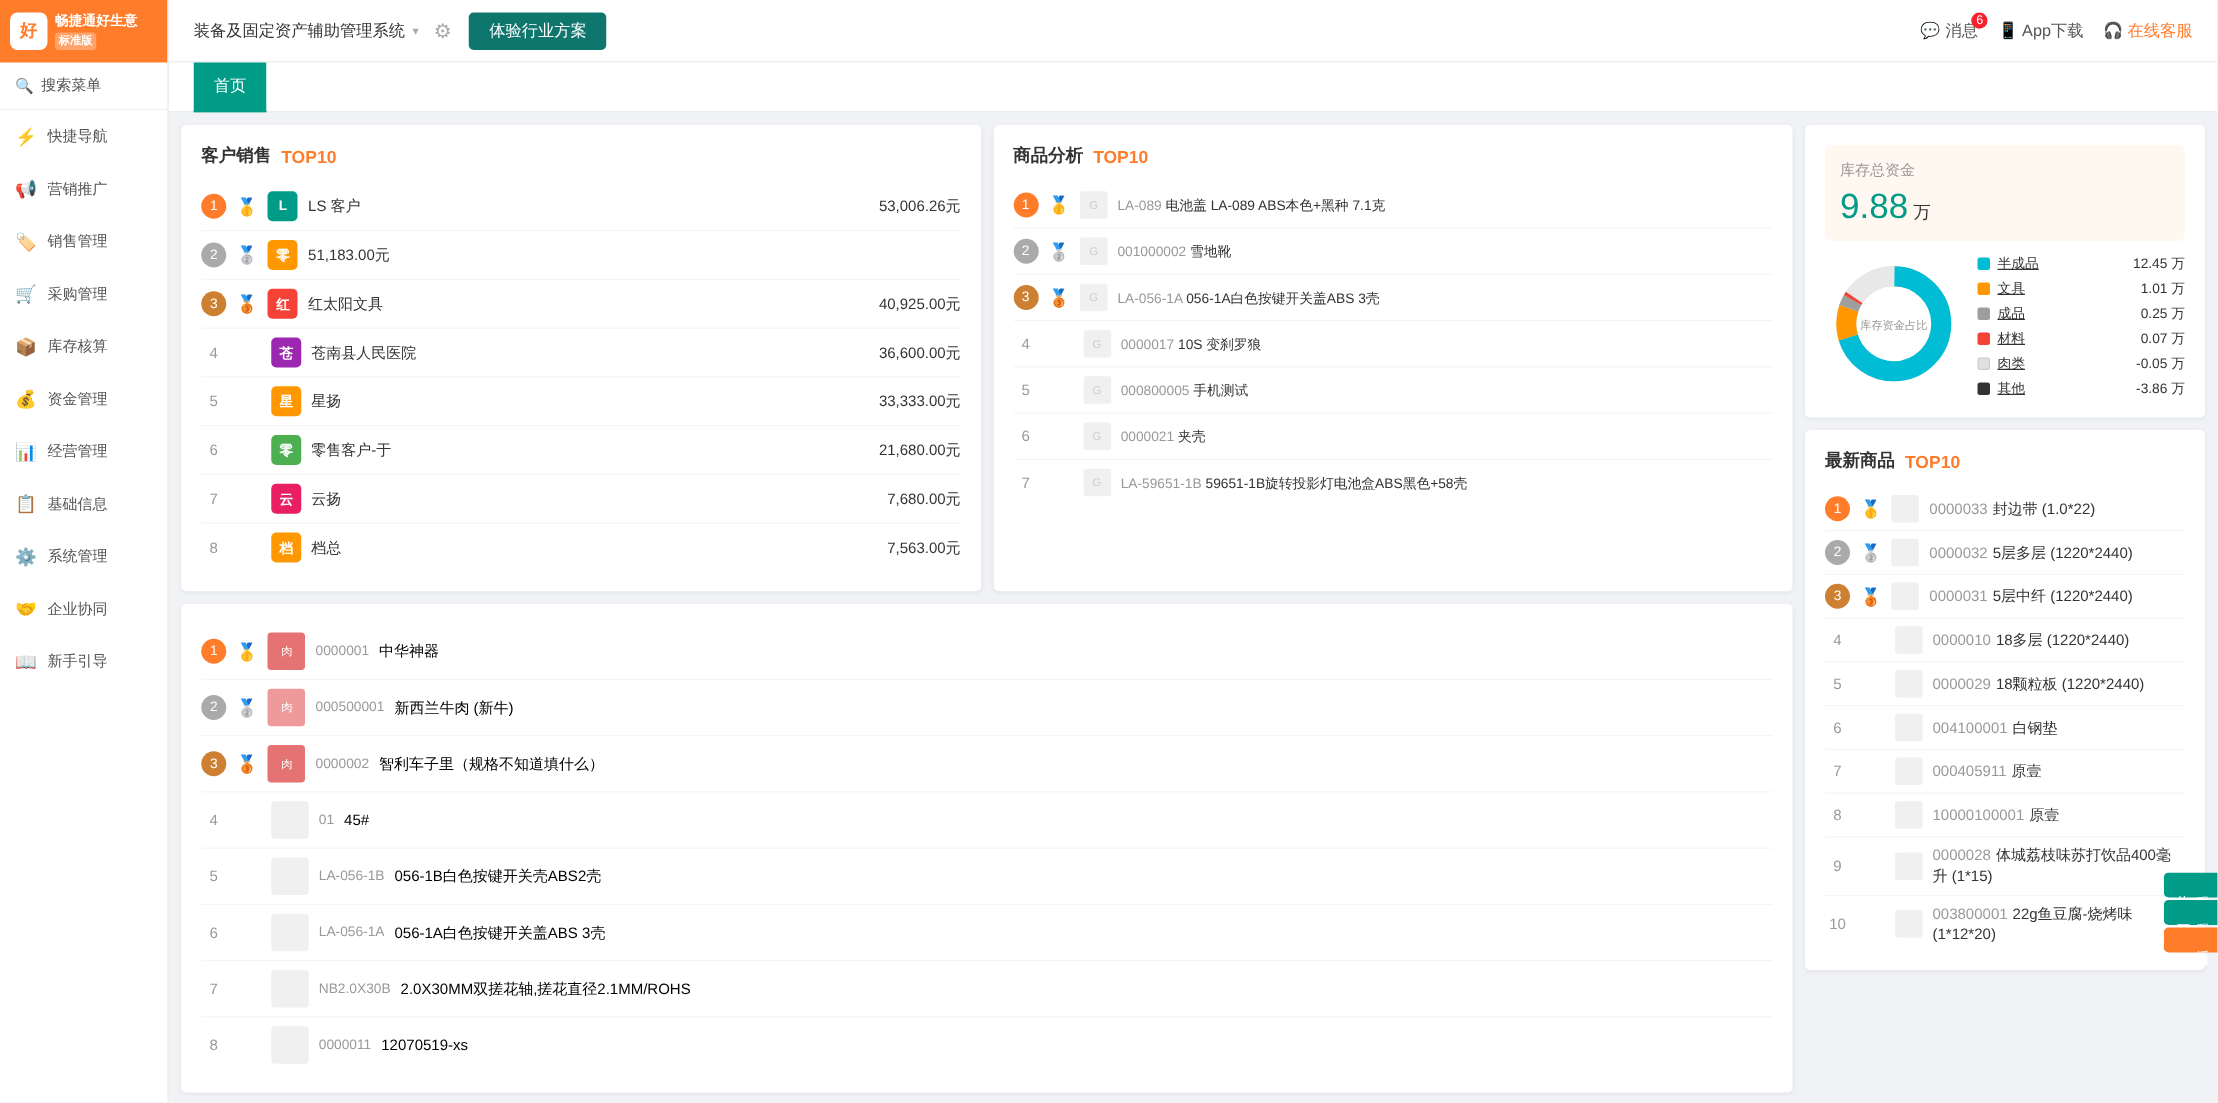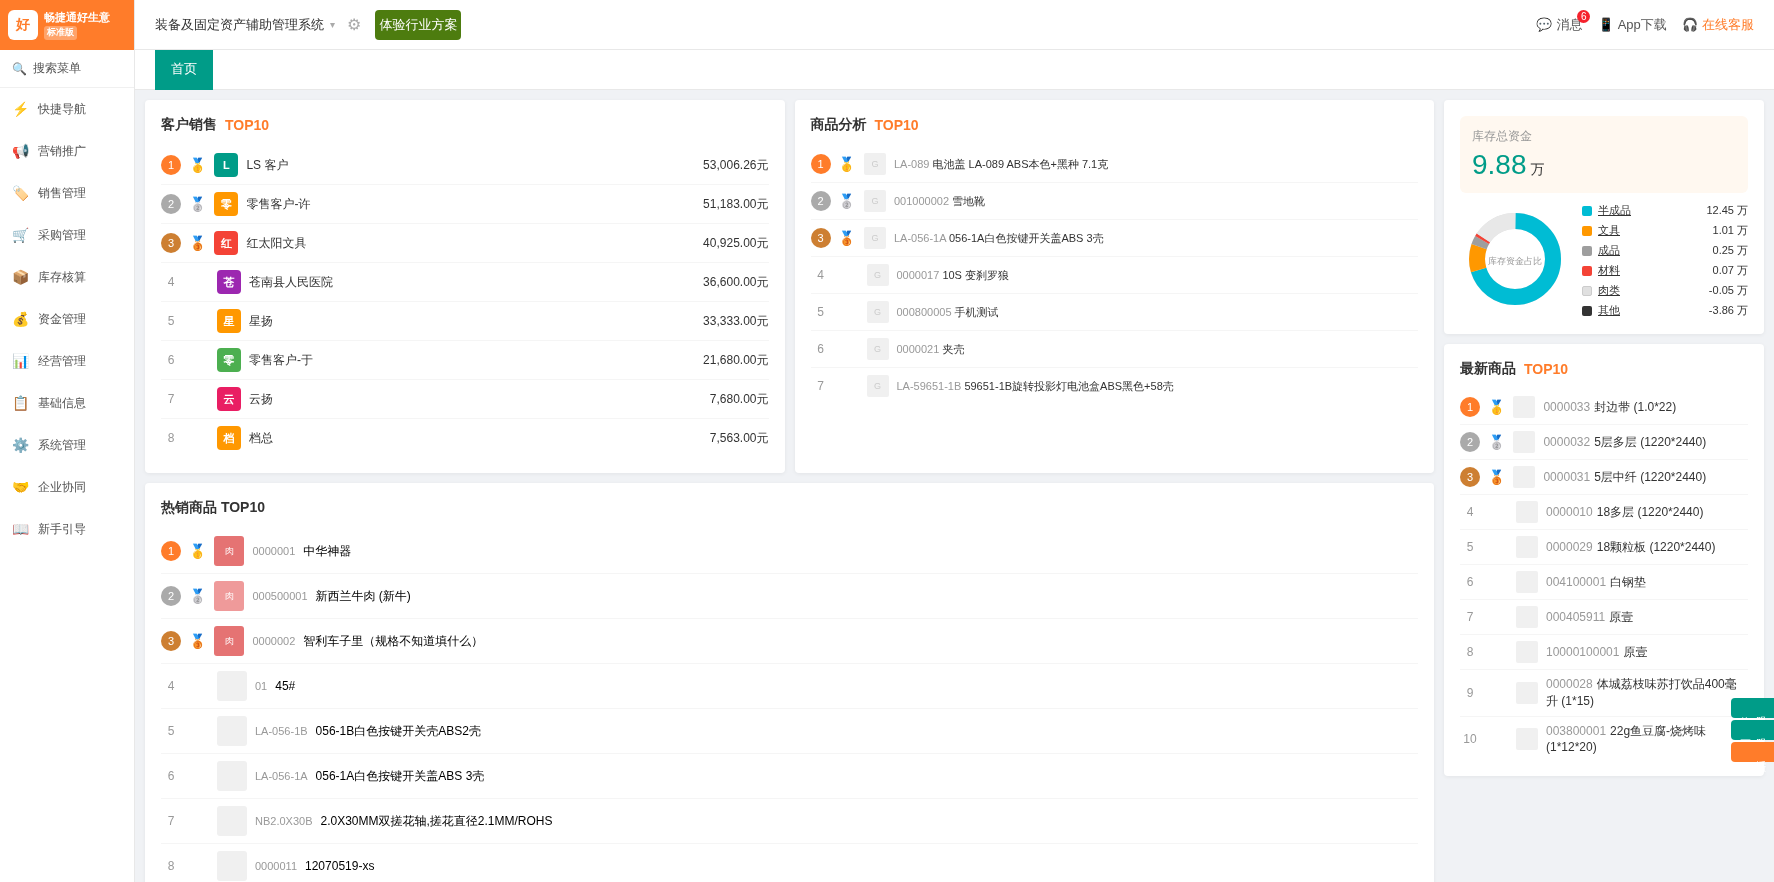--- a/index.html
+++ b/index.html
@@ -67,21 +67,21 @@
       height: 50px;
       gap: 10px;
       flex-shrink: 0;
     }
     .topbar-system-name {
       font-size: 13px; color: #333; display: flex; align-items: center; gap: 6px;
     }
     .topbar-system-name .arrow { color: #aaa; font-size: 10px; }
     .topbar-gear { color: #aaa; cursor: pointer; font-size: 16px; margin-left: 2px; }
     .topbar-try-btn {
-      background: #4d7c0f; color: #fff; border: none; padding: 6px 4px; border-radius: 4px; cursor: pointer; font-size: 13px; margin-left: 4px;
+      background: #0f766e; color: #fff; border: none; padding: 6px 16px; border-radius: 4px; cursor: pointer; font-size: 13px; margin-left: 4px;
     }
     .topbar-right { margin-left: auto; display: flex; align-items: center; gap: 16px; color: #555; font-size: 13px; }
     .topbar-right .notif { position: relative; cursor: pointer; }
     .topbar-right .badge { position: absolute; top: -6px; right: -8px; background: #f5222d; color: #fff; border-radius: 8px; font-size: 10px; padding: 1px 4px; }
     .topbar-right .app-dl { cursor: pointer; display: flex; align-items: center; gap: 3px; }
     .topbar-right .online-service { cursor: pointer; display: flex; align-items: center; gap: 3px; color: #ff7c2a; }
 
     
     .page-tabs {
       background: #fff;
@@ -313,21 +313,20 @@
               <span class="medal-icon medal-gold">🥇</span>
               <span class="rank-avatar" style="background:#009c88;">L</span>
               <span class="rank-name">LS 客户</span>
               <span class="rank-amount">53,006.26元</span>
             </div>
 
             <div class="rank-row">
               <span class="rank-num top2">2</span>
               <span class="medal-icon medal-silver">🥈</span>
               <span class="rank-avatar" style="background:#ff9800;">零</span>
-              <span class="rank-name">零售客户-许</span>
               <span class="rank-amount">51,183.00元</span>
             </div>
 
             <div class="rank-row">
               <span class="rank-num top3">3</span>
               <span class="medal-icon medal-bronze">🥉</span>
               <span class="rank-avatar" style="background:#f44336;">红</span>
               <span class="rank-name">红太阳文具</span>
               <span class="rank-amount">40,925.00元</span>
             </div>
@@ -420,23 +419,20 @@
               <span class="rank-num">7</span>
               <span style="width:20px;display:inline-block;"></span>
               <span class="np-thumb">G</span>
               <span class="rank-name" style="font-size:11px;"><span style="color:#999;">LA-59651-1B</span> 59651-1B旋转投影灯电池盒ABS黑色+58壳</span>
             </div>
           </div>
         </div>
       </div>
 
       <div class="card">
-        <div class="section-title">
-          <span>热销商品 TOP10</span>
-        </div>
         <div>
           <div class="hot-product-row">
             <span class="rank-num top1">1</span>
             <span class="medal-icon medal-gold">🥇</span>
             <div class="product-thumb" style="background:#e57373; color:#fff; font-size:9px;">肉</div>
             <span style="color:#999;font-size:11px;">0000001</span>
             <span style="font-size:12px;">中华神器</span>
           </div>
           <div class="hot-product-row">
             <span class="rank-num top2">2</span>

